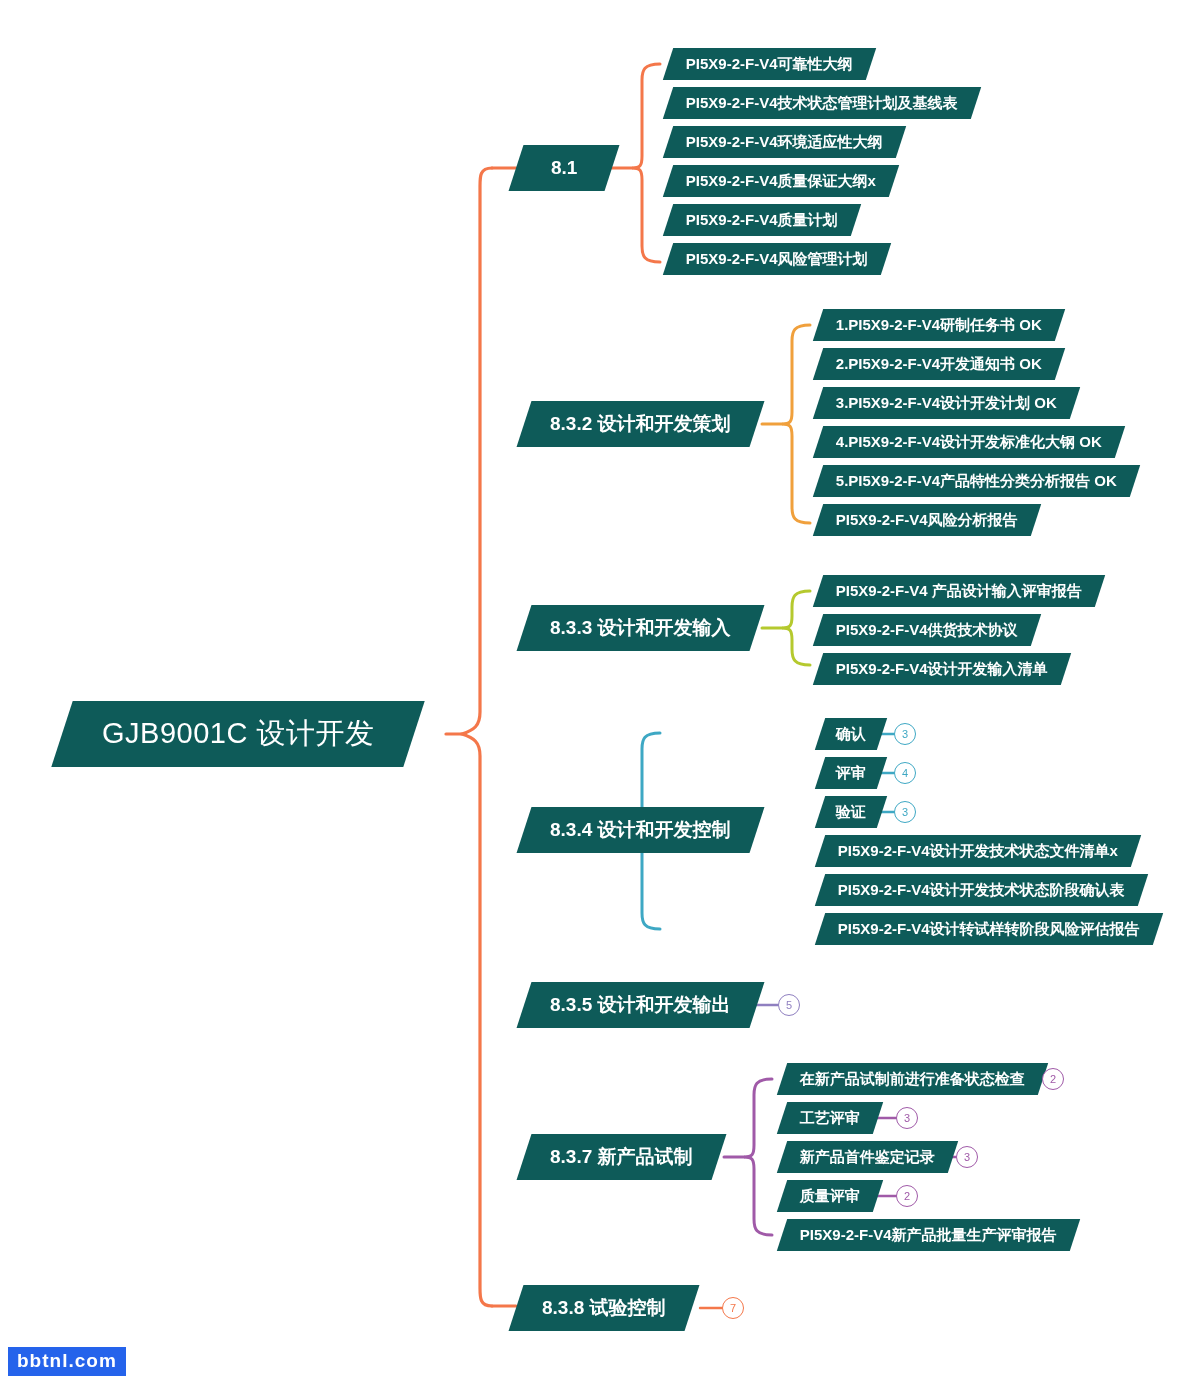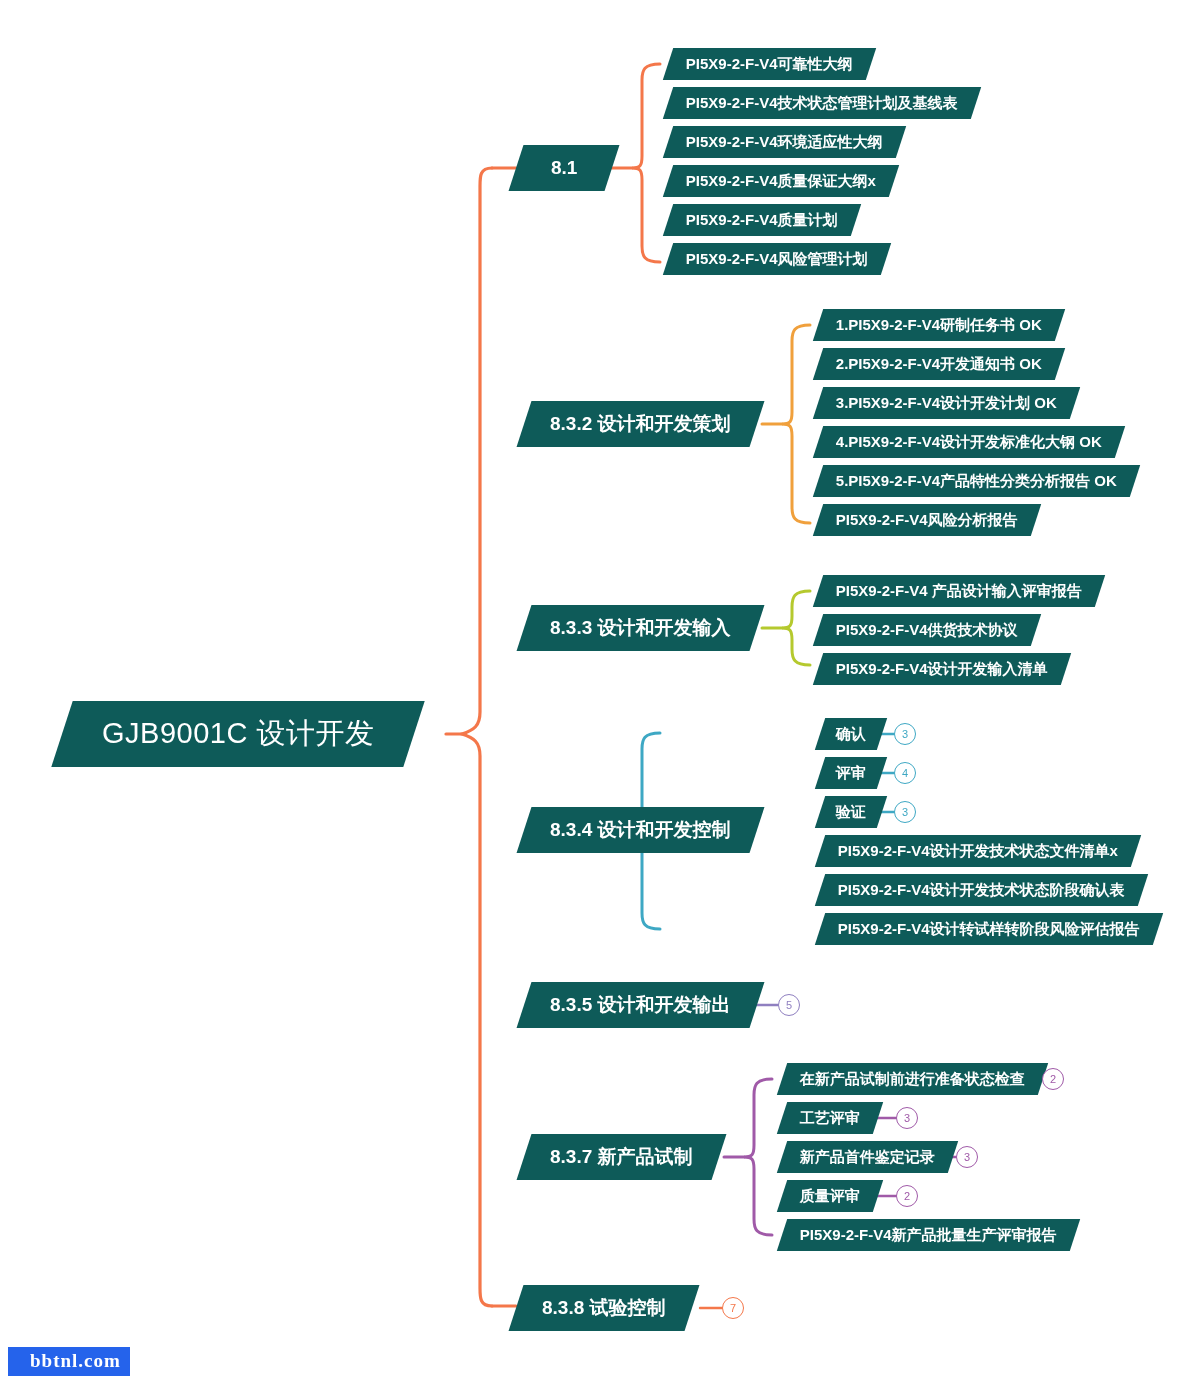--- a/index.html
+++ b/index.html
@@ -71,25 +71,25 @@
     display:flex;align-items:center;justify-content:center;
     box-sizing:border-box;
   }
 
   
   .watermark{
     position:absolute;
     left:8px;bottom:8px;
     background:#2563eb;
     color:#ffffff;
-    font-family:Liberation Serif, serif;
+    font-family:Liberation Sans, sans-serif;
     font-size:19px;
     font-weight:700;
     letter-spacing:1px;
-    padding:3px 9px 4px 22px;
+    padding:3px 9px 4px 9px;
   }
 </style>
 </head>
 <body>
 
 <div id="canvas">
 
   <svg class="links" viewBox="0 0 1202 1384">
 
     <path fill="none" stroke="#f4774a" stroke-width="3.2" stroke-linecap="round" d="M 676 -1284 L 676 -1284"></path>

